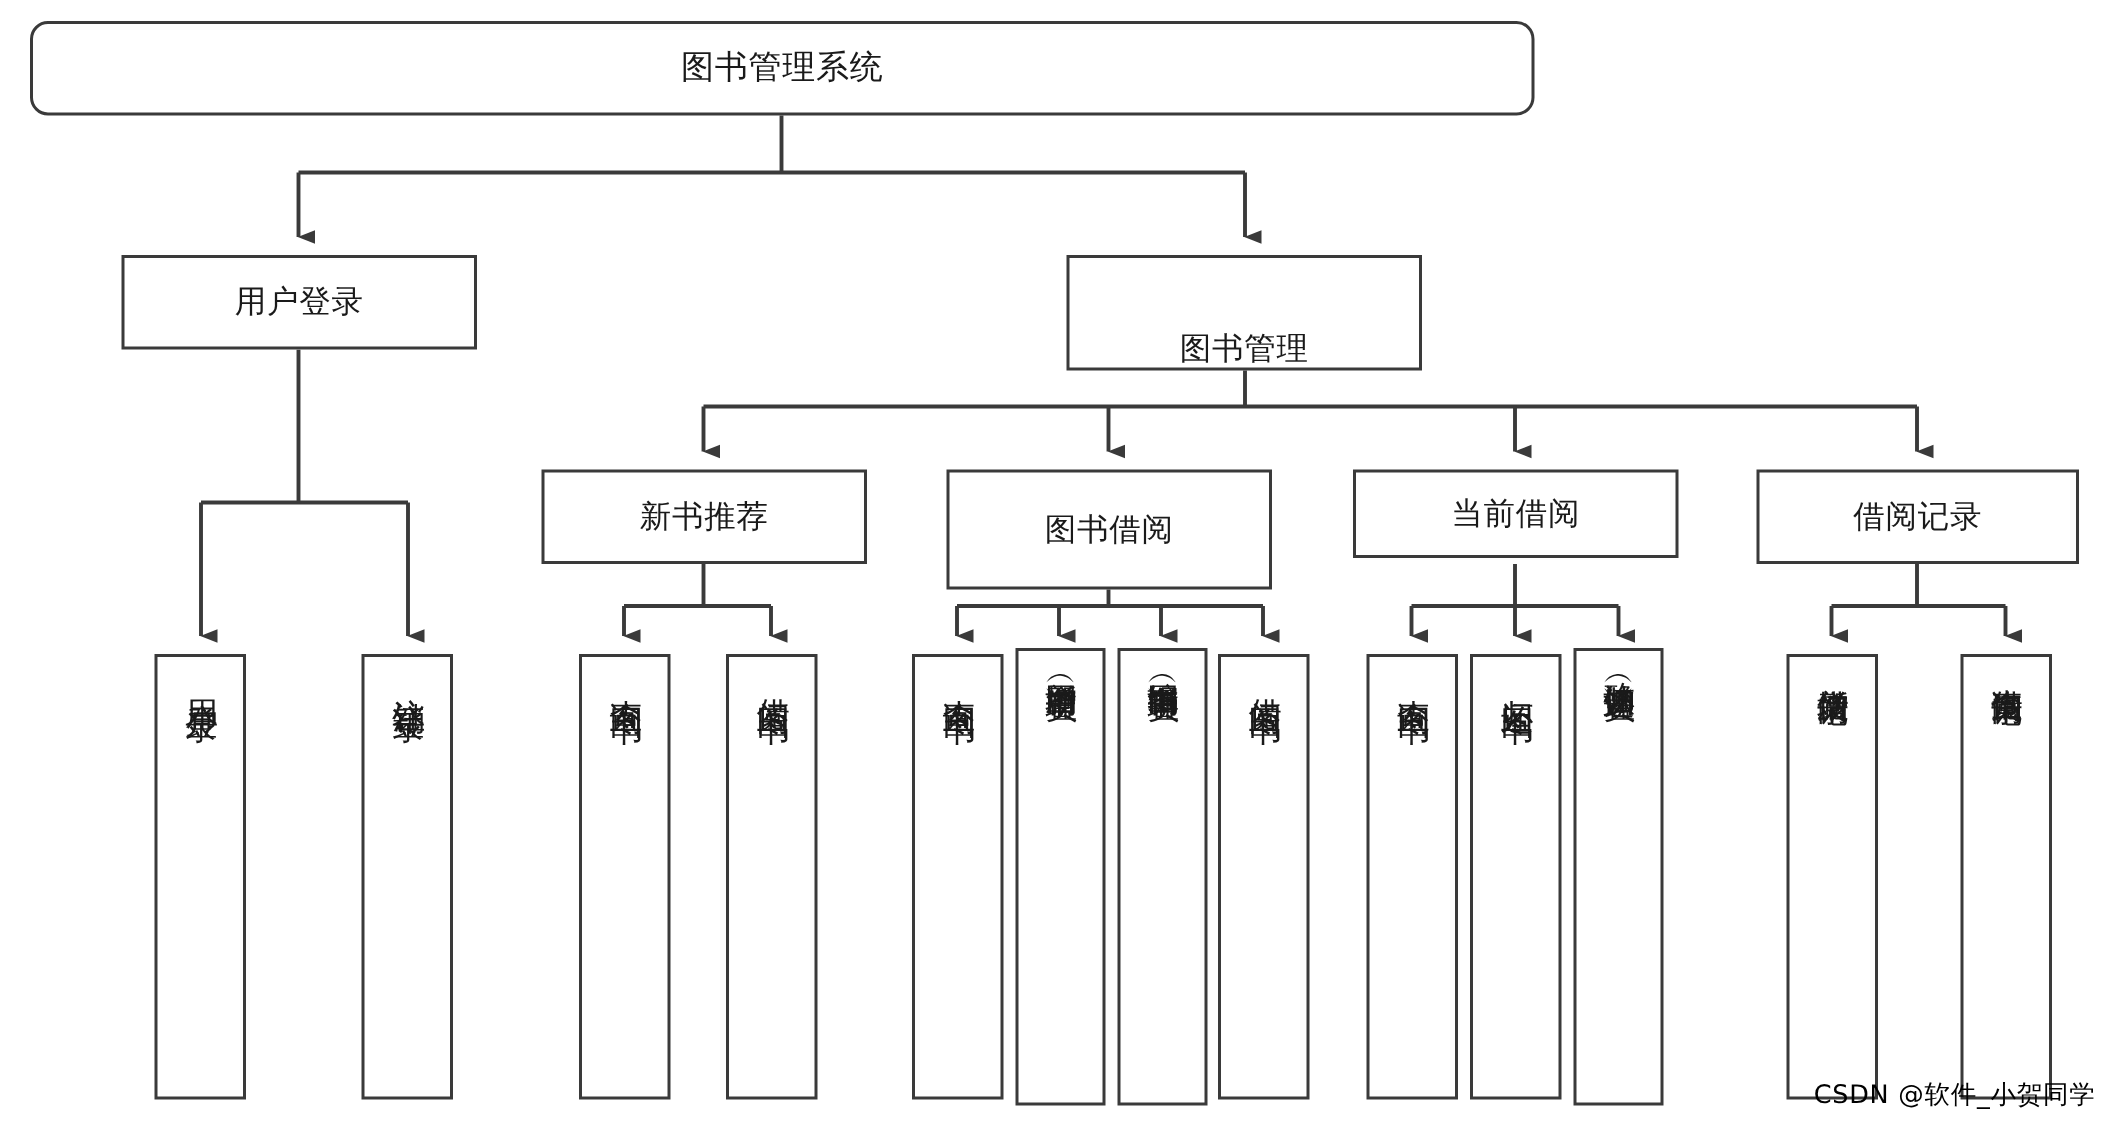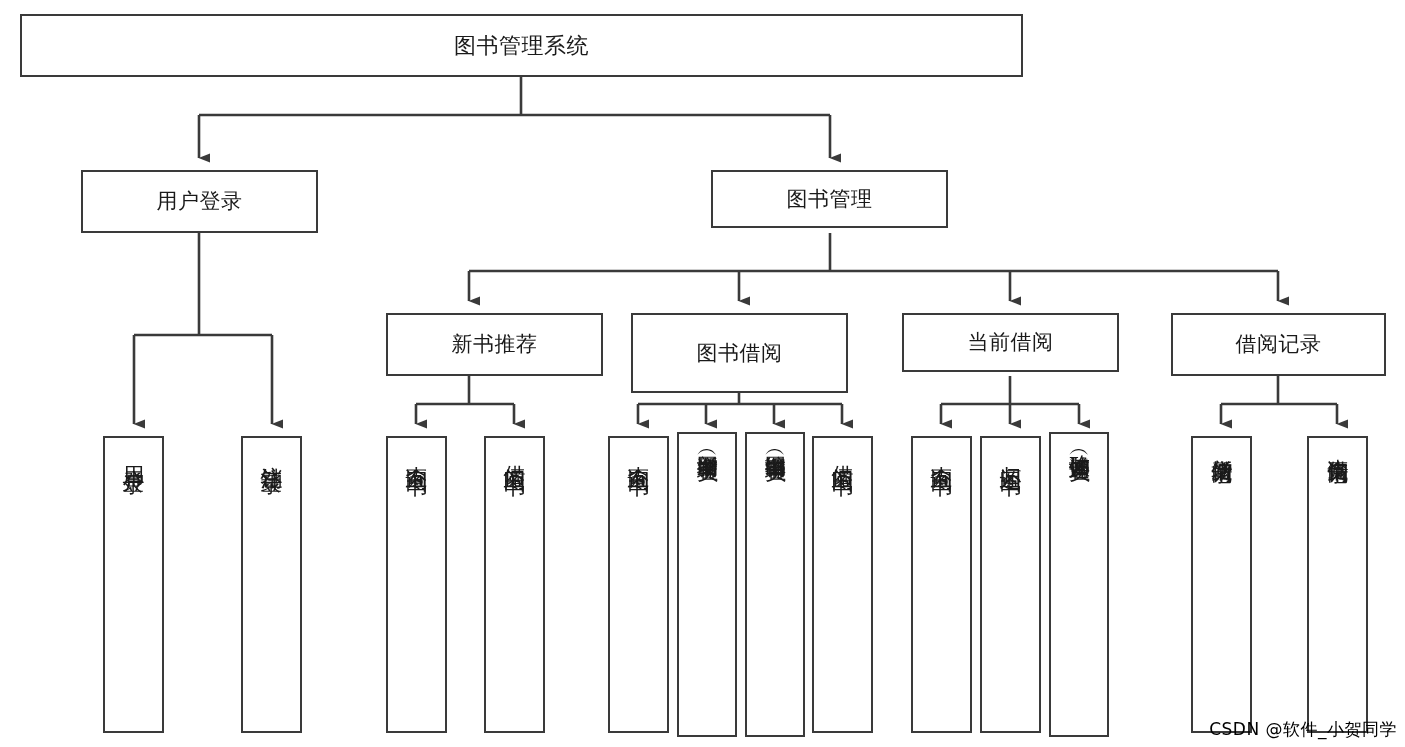--- a/index.html
+++ b/index.html
@@ -127,32 +127,32 @@
       <path d="M 1010 404 L 1010 424" marker-end="url(#arrowhead)"></path>
       <path d="M 1079 404 L 1079 424" marker-end="url(#arrowhead)"></path>
 
       <path d="M 1278 376 L 1278 404"></path>
       <path d="M 1221 404 L 1337 404"></path>
       <path d="M 1221 404 L 1221 424" marker-end="url(#arrowhead)"></path>
       <path d="M 1337 404 L 1337 424" marker-end="url(#arrowhead)"></path>
     </g>
   </svg>
 
-  <div class="node horizontal root" style="left:20px; top:14px; width:1003px; height:63px;">
+  <div class="node horizontal root" style="left:20px; top:14px; width:1003px; height:63px;border-radius:12px;">
     <span class="node-label">图书管理系统</span>
   </div>
 
   <div class="node horizontal" style="left:81px; top:170px; width:237px; height:63px;">
     <span class="node-label">用户登录</span>
   </div>
-  <div class="node horizontal" style="left:711px; top:170px; width:237px; height:58px;">
+  <div class="node horizontal" style="left:711px; top:170px; width:237px; height:77px;align-items:flex-end;">
     <span class="node-label">图书管理</span>
   </div>
 
-  <div class="node horizontal" style="left:361px; top:313px; width:217px; height:63px;margin-left:25px;">
+  <div class="node horizontal" style="left:361px; top:313px; width:217px; height:63px;">
     <span class="node-label">新书推荐</span>
   </div>
   <div class="node horizontal" style="left:631px; top:313px; width:217px; height:80px;">
     <span class="node-label">图书借阅</span>
   </div>
   <div class="node horizontal" style="left:902px; top:313px; width:217px; height:59px;">
     <span class="node-label">当前借阅</span>
   </div>
   <div class="node horizontal" style="left:1171px; top:313px; width:215px; height:63px;">
     <span class="node-label">借阅记录</span>

